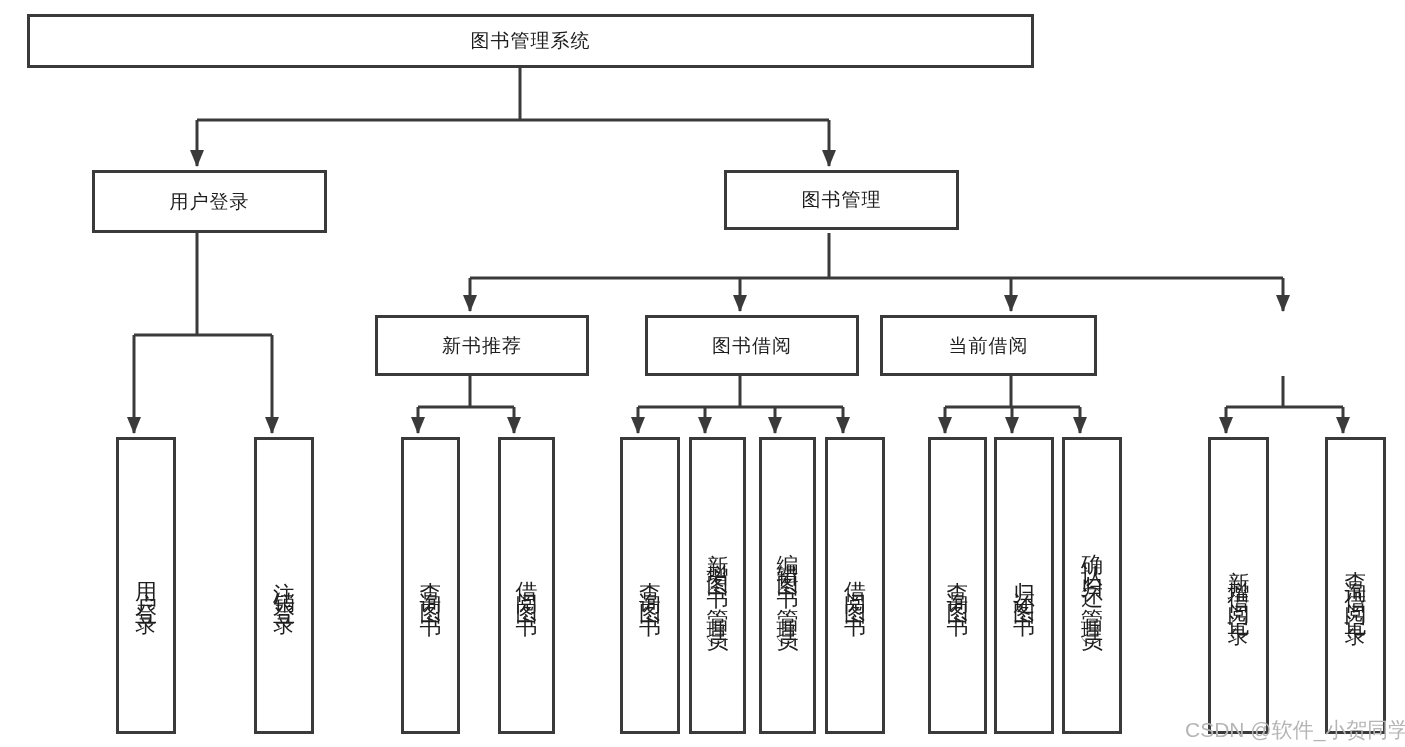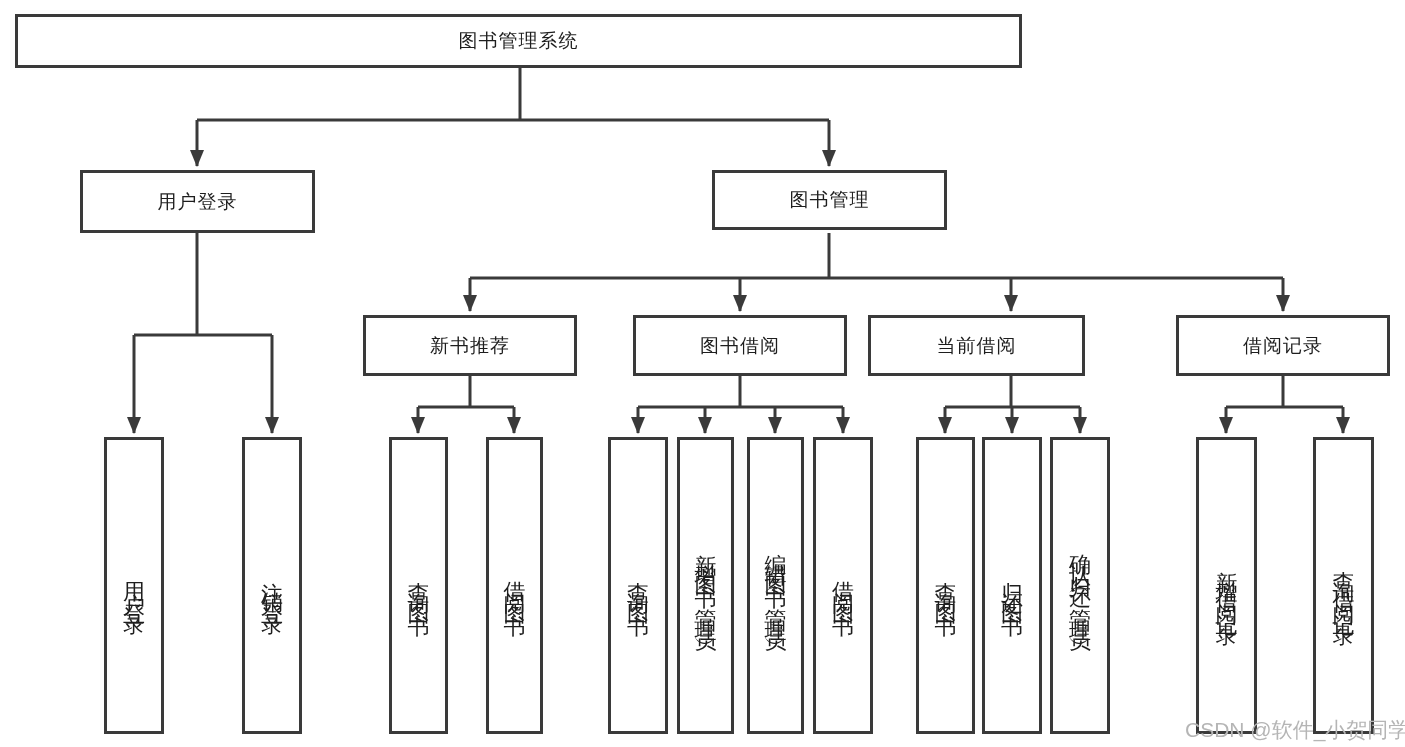--- a/index.html
+++ b/index.html
@@ -33,20 +33,21 @@
     fill: var(--line);
   }
   .box {
     position: absolute;
     box-sizing: border-box;
     border: 3px solid var(--line);
     background: var(--background);
     display: flex;
     align-items: center;
     justify-content: center;
+    margin-left: 12px;
   }
   .box.h {
     font-size: 19px;
     letter-spacing: 1px;
     white-space: nowrap;
   }
   .box.v {
     writing-mode: vertical-rl;
     text-orientation: mixed;
     font-size: 22px;
@@ -123,21 +124,20 @@
   </svg>
 
   <div class="box h" style="left:15px; top:14px; width:1007px; height:54px">图书管理系统</div>
 
   <div class="box h" style="left:80px; top:170px; width:235px; height:63px">用户登录</div>
   <div class="box h" style="left:712px; top:170px; width:235px; height:60px">图书管理</div>
 
   <div class="box h" style="left:633px; top:315px; width:214px; height:61px">图书借阅</div>
   <div class="box h" style="left:363px; top:315px; width:214px; height:61px">新书推荐</div>
   <div class="box h" style="left:868px; top:315px; width:217px; height:61px">当前借阅</div>
-  <div class="box h" style="left:1176px; top:315px; width:214px; height:61px">借阅记录</div>
 
   <div class="box v" style="left:104px; top:437px; width:60px; height:297px">用户登录</div>
   <div class="box v" style="left:242px; top:437px; width:60px; height:297px">注销登录</div>
 
   <div class="box v" style="left:389px; top:437px; width:59px; height:297px">查询图书</div>
   <div class="box v" style="left:486px; top:437px; width:57px; height:297px">借阅图书</div>
 
   <div class="box v" style="left:608px; top:437px; width:60px; height:297px">查询图书</div>
   <div class="box v" style="left:677px; top:437px; width:57px; height:297px">新增图书（管理员）</div>
   <div class="box v" style="left:747px; top:437px; width:57px; height:297px">编辑图书（管理员）</div>

